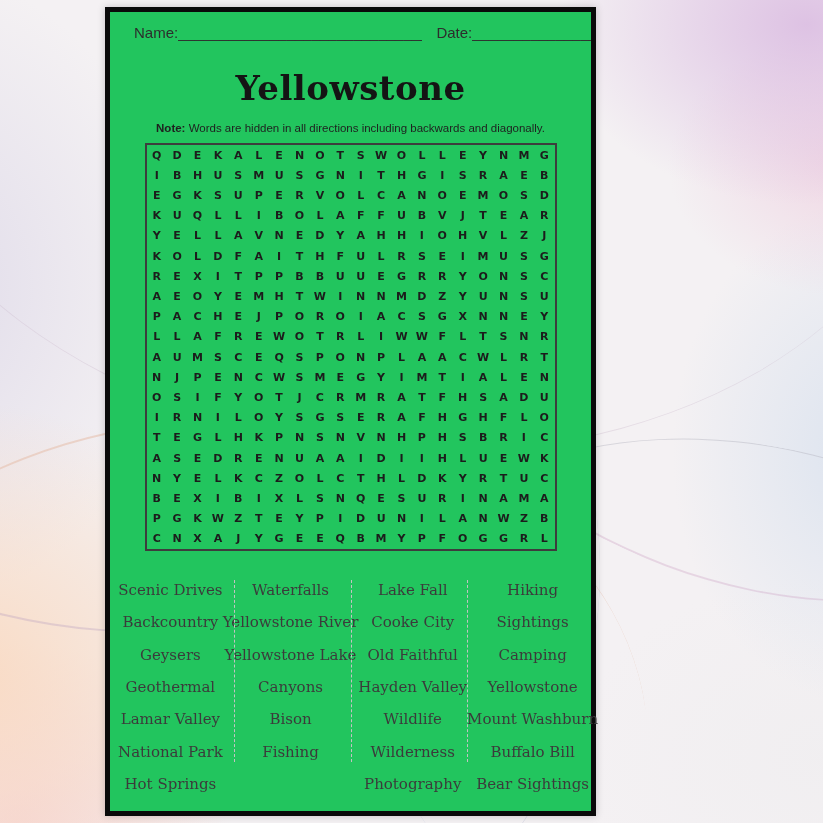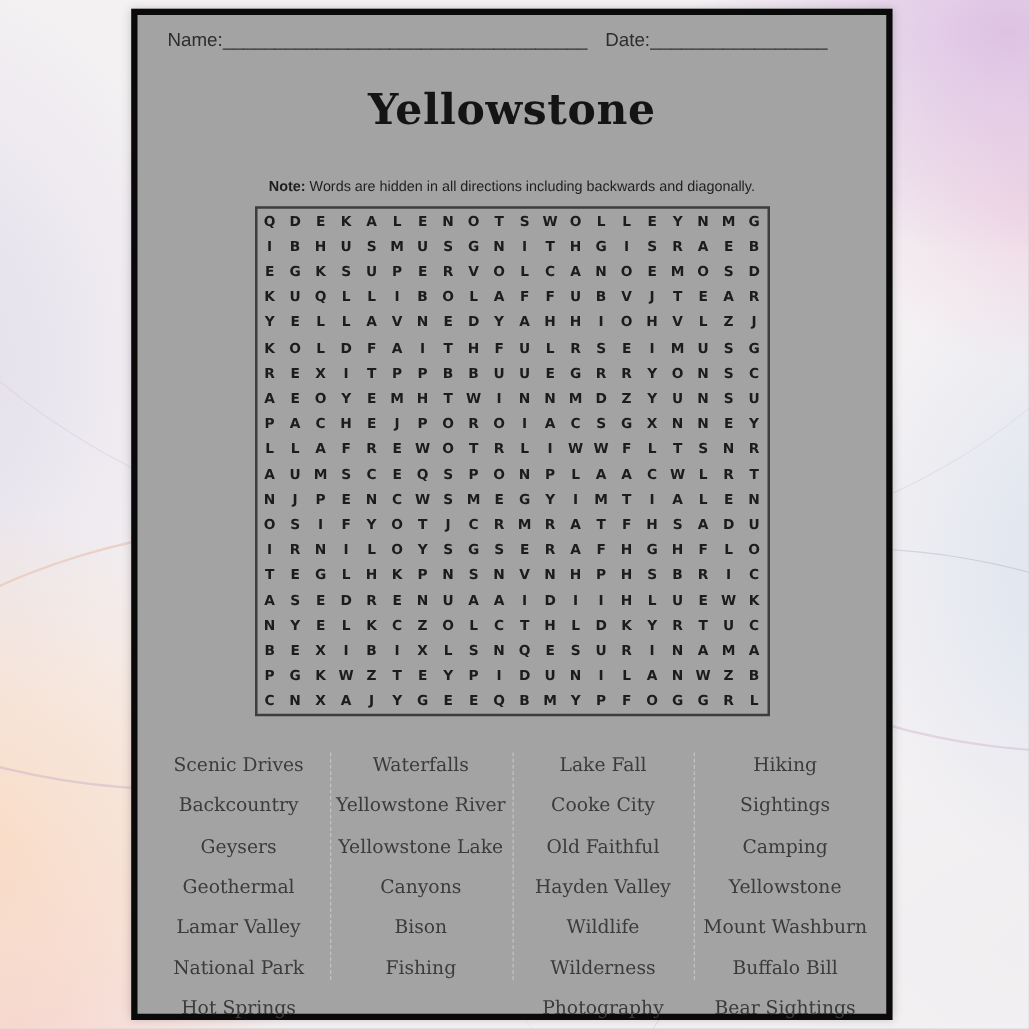--- a/index.html
+++ b/index.html
@@ -20,38 +20,38 @@
   .arc{position:absolute;border-radius:50%;pointer-events:none;}
   .arc1{left:-420px;top:-180px;width:1000px;height:800px;border-bottom:2px solid rgba(176,150,190,0.30);transform:rotate(18deg);}
   .arc2{left:-300px;top:120px;width:900px;height:900px;border-bottom:1px solid rgba(150,160,200,0.30);transform:rotate(-12deg);}
   .arc3{right:-400px;top:-120px;width:900px;height:700px;border-bottom:2px solid rgba(200,150,190,0.30);transform:rotate(25deg);}
   .arc4{right:-350px;top:180px;width:820px;height:820px;border-bottom:1px solid rgba(140,160,200,0.35);transform:rotate(-20deg);}
   .arc5{left:-250px;bottom:-300px;width:900px;height:700px;border-top:2px solid rgba(230,190,170,0.55);transform:rotate(-8deg);}
   .arc6{right:-300px;bottom:-220px;width:800px;height:600px;border-top:1px solid rgba(180,180,190,0.45);transform:rotate(10deg);}
   .arc7{left:-150px;top:-350px;width:1100px;height:800px;border-bottom:1px solid rgba(200,180,200,0.35);transform:rotate(6deg);}
 
   .card{
-    position:absolute;left:105px;top:7px;width:609px;height:809px;
-    box-sizing:border-box;background:#a3a3a3;
+    position:absolute;left:105px;top:7px;width:491px;height:809px;
+    box-sizing:border-box;background:#22c55e;
     border:5px solid var(--card-border,#0a0a0a);
     box-shadow:0 0 7px rgba(60,50,60,0.25);
   }
   .header{display:flex;align-items:flex-end;padding:11px 0 0 24px;font-size:15px;color:#2d2d2d;line-height:19px;}
   .hlabel{white-space:nowrap;}
   .hlabel.date{margin-left:14px;}
   .hline{display:inline-block;overflow:hidden;white-space:nowrap;color:#2d2d2d;}
   .name-line{width:292px;}
   .date-line{width:142px;}
 
   .title{
     margin:26px 0 0;text-align:center;
     font-family:"DejaVu Serif","Liberation Serif",serif;
     font-weight:700;font-size:34px;line-height:41px;color:#141414;letter-spacing:0.5px;
   }
-  .note{margin-top:34px;text-align:center;font-size:11.5px;color:#1f1f1f;line-height:14px;}
+  .note{margin-top:12px;text-align:center;font-size:11.5px;color:#1f1f1f;line-height:14px;}
   .note b{font-weight:700;}
 
   .grid-box{
     margin:8px auto 0;width:412px;height:408px;box-sizing:border-box;
     border:2px solid var(--grid-border,#3d3d3d);
   }
   .grid{display:grid;grid-template-columns:repeat(20,1fr);grid-template-rows:repeat(20,1fr);width:100%;height:100%;}
   .cell{
     display:flex;align-items:center;justify-content:center;
     font-family:"DejaVu Sans",sans-serif;font-weight:700;font-size:11px;

